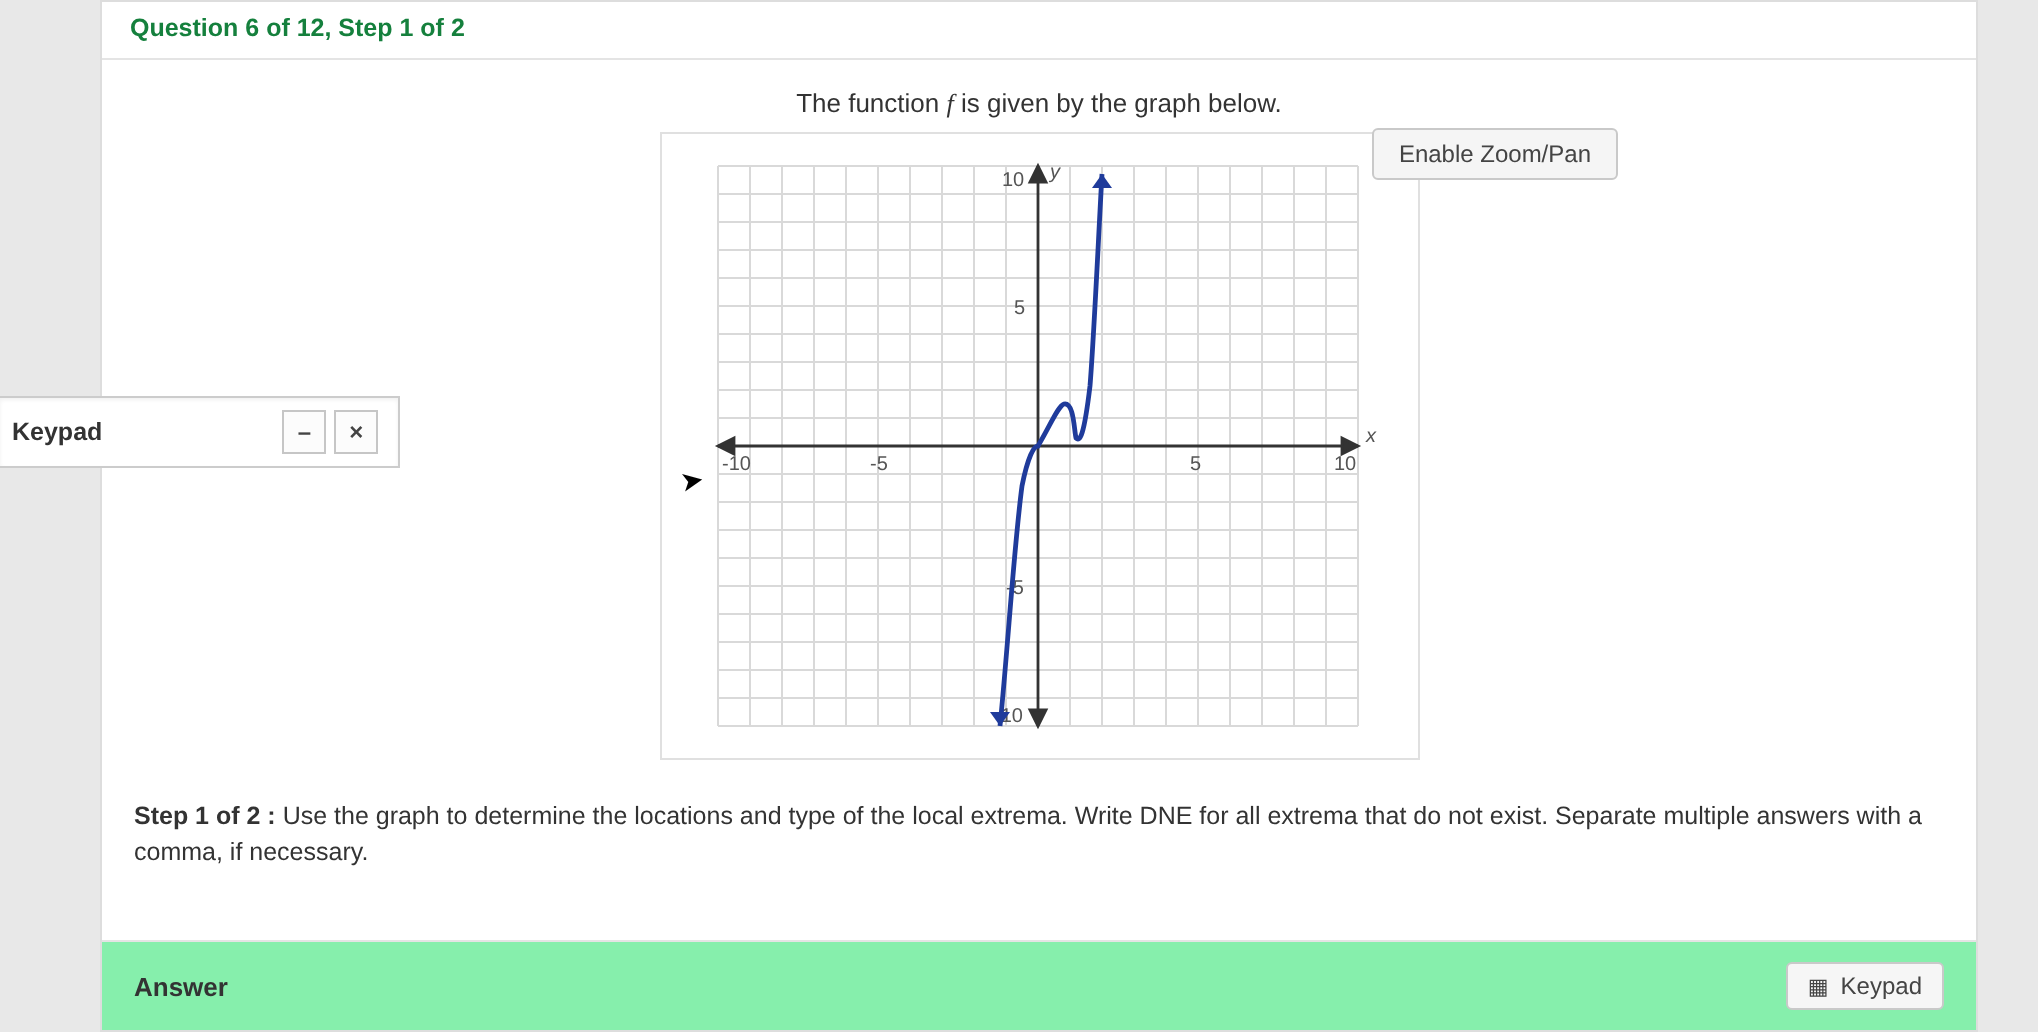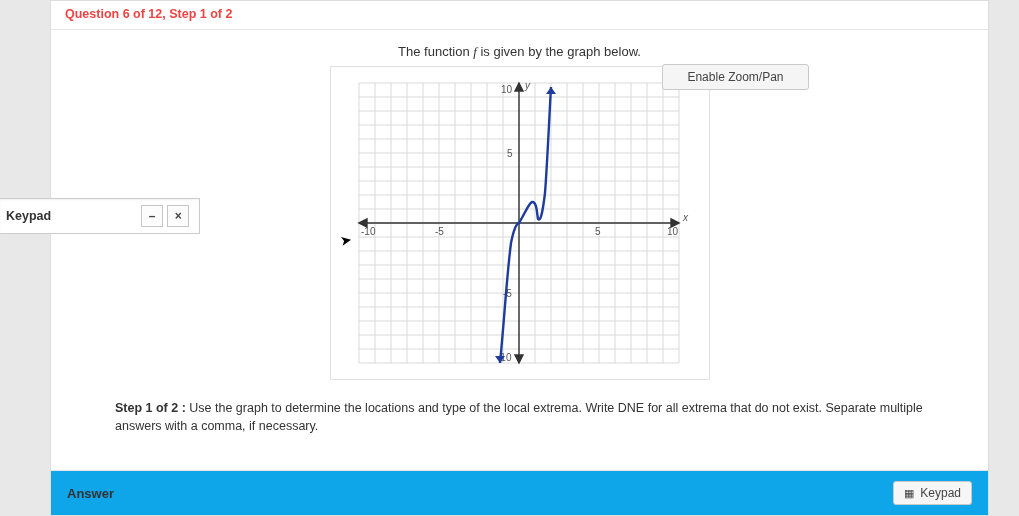--- a/index.html
+++ b/index.html
@@ -20,21 +20,21 @@
       position: relative;
       border: 1px solid #ddd;
     }
     .header {
       display: flex;
       align-items: center;
       padding: 6px 14px 8px 14px;
       border-bottom: 1px solid #e4e4e4;
       font-size: 12.5px;
     }
-    .header-left { font-weight: 700; color: #ef4444; }
+    .header-left { font-weight: 700; color: #15803d; }
     .header-right {
       margin-left: auto;
       display: flex;
       align-items: center;
       gap: 18px;
     }
     .correct-lbl { font-weight: 600; color: #444; font-size: 12px; }
     .progress-wrap { width: 180px; height: 10px; background: #eee; border-radius: 2px; position: relative; }
     .progress-fill { height: 100%; background: #1e7fd6; border-radius: 2px; }
     .badge { width: 28px; height: 28px; border-radius: 50%; display:flex; align-items:center; justify-content:center; font-weight:bold; font-size:12px; }
@@ -59,43 +59,42 @@
       background: #fff;
       width: 380px;
       position: relative;
     }
     .zoom-btn {
       position: absolute;
       top: -3px; right: -100px;
       background: #f5f5f5;
       border: 1px solid #c9c9c9;
       border-radius: 3px;
-      padding: 5px 24px;
+      padding: 5px 12px;
       font-size: 12px;
       color: #444;
       cursor: pointer;
     }
     svg.grid { display:block; }
     .step-text {
       padding: 0 16px;
       font-size: 12.5px;
       color: #333;
       margin-top: 20px;
       line-height: 1.4;
-      margin-left: 48px;
     }
     .step-text b { font-weight: 700; }
     .answer-row {
       position: absolute;
       bottom: 0; left:0; right:0;
       border-top: 1px solid #e4e4e4;
       padding: 10px 16px;
       display:flex;
       align-items:center;
-      background:#0ea5e9;
+      background:#86efac;
     }
     .answer-lbl { font-weight: 700; font-size: 13px; color:#333; }
     .answer-keypad {
       margin-left:auto;
       border:1px solid #c9c9c9;
       background:#f6f6f6;
       padding: 4px 10px;
       font-size: 12px;
       color:#444;
       border-radius:3px;

